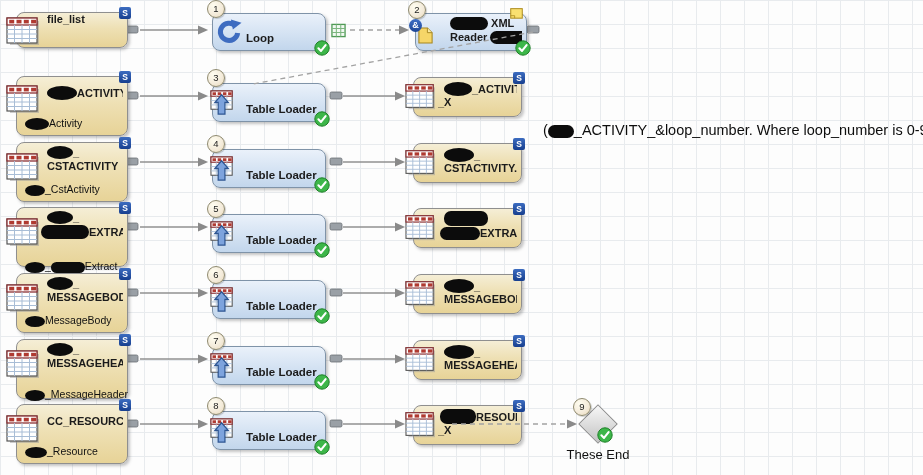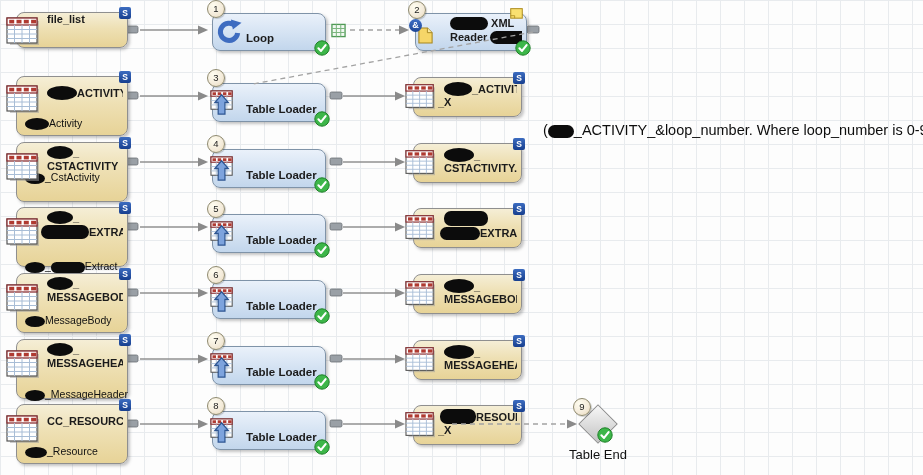--- a/index.html
+++ b/index.html
@@ -143,21 +143,21 @@
     <div class="sub" style="top:40px"><span class="blob" style="width:24px;height:12px"></span><span>Activity</span></div>
   </div>
 
   <div class="node tan" style="left:16px;top:142px;width:110px;height:58px">
     <span class="sbadge">S</span>
     <svg class="icon ticon" style="top:8px">
         <use href="#i-table"></use>
       </svg>
     <div class="l1" style="top:3px"><span class="blob" style="width:26px;height:13px"></span><span>_</span></div>
     <div class="l2" style="top:17px"><span>CSTACTIVITY</span></div>
-    <div class="sub" style="top:28px"><span class="blob" style="width:20px;height:11px"></span><span>_CstActivity</span></div>
+    <div class="sub" style="top:40px"><span class="blob" style="width:20px;height:11px"></span><span>_CstActivity</span></div>
   </div>
 
   <div class="node tan" style="left:16px;top:207px;width:110px;height:58px">
     <span class="sbadge">S</span>
     <svg class="icon ticon" style="top:8px">
         <use href="#i-table"></use>
       </svg>
     <div class="l1" style="top:3px"><span class="blob" style="width:26px;height:13px"></span><span>_</span></div>
     <div class="l2" style="top:17px;left:24px"><span class="blob pill" style="width:48px;height:14px"></span><span>EXTRACT</span></div>
     <div class="sub" style="top:52px"><span class="blob" style="width:20px;height:11px"></span><span>_</span><span class="blob pill" style="width:34px;height:11px"></span><span>Extract</span></div>
@@ -335,21 +335,21 @@
       </svg>
     <div class="l1" style="left:26px;top:3px"><span class="blob pill" style="width:36px;height:15px"></span><span>RESOURCE</span></div>
     <div class="l2" style="left:24px;top:18px"><span>_X</span></div>
   </div>
 
   <div class="diamond"></div>
   <span class="nbadge" style="left:573px;top:398px">9</span>
   <svg class="icon" style="left:597px;top:427px;width:16px;height:16px;z-index:4">
       <use href="#i-check"></use>
     </svg>
-  <div class="lbl-loopend">Table End</div>
+  <div class="lbl-loopend">These End</div>
 
   <div class="note-text" style="top:120px">
     <div style="white-space:nowrap"><span>(</span><span class="blob pill" style="width:26px;height:13px"></span><span>_ACTIVITY_&amp;loop_number. Where loop_number is 0-9)</span></div>
   </div>
 
   <svg class="layer top" width="923" height="475">
     <g stroke="#a3a3a3" stroke-width="1.3" stroke-dasharray="5,4" fill="none">
       <line x1="350" y1="30" x2="400" y2="30" marker-end="url(#arw)"></line>
       <line x1="533" y1="32" x2="253" y2="84"></line>
       <line x1="452" y1="424" x2="568" y2="424" marker-end="url(#arw)"></line>

